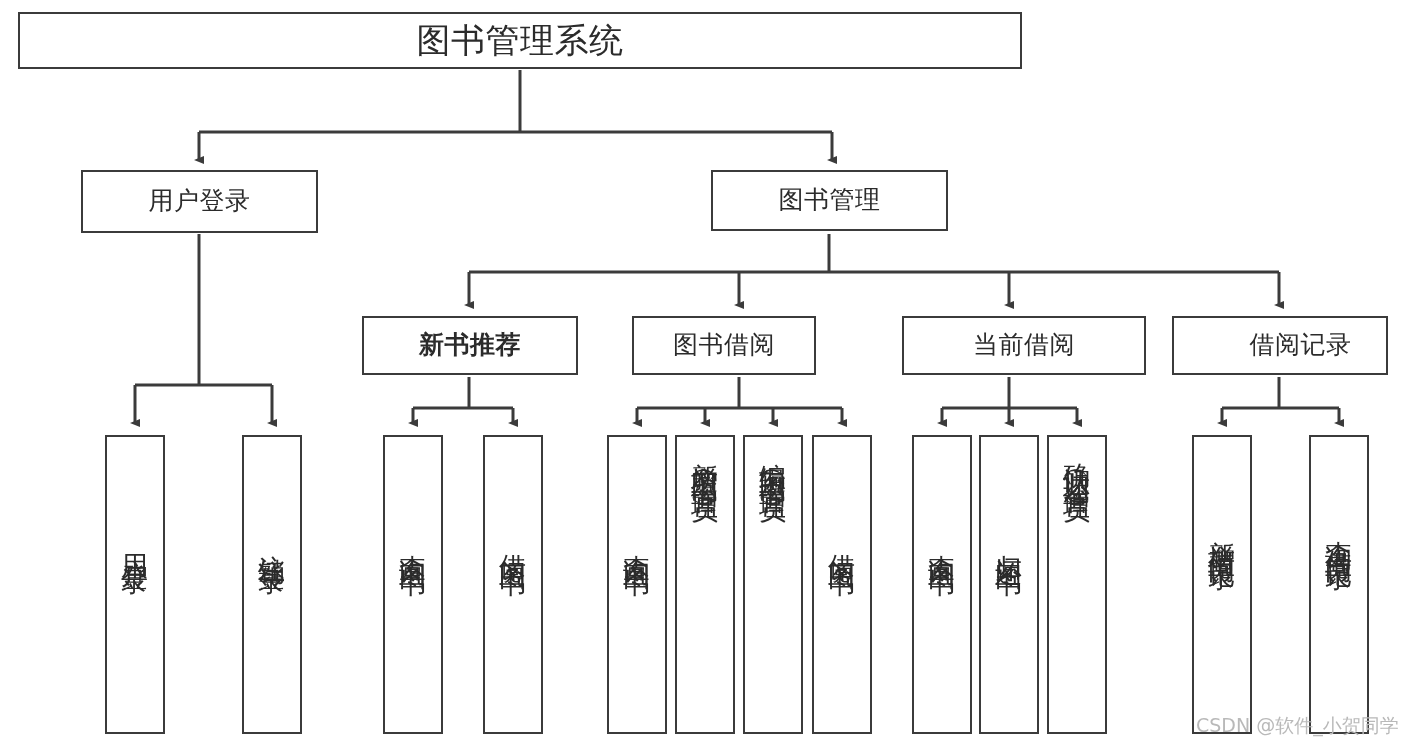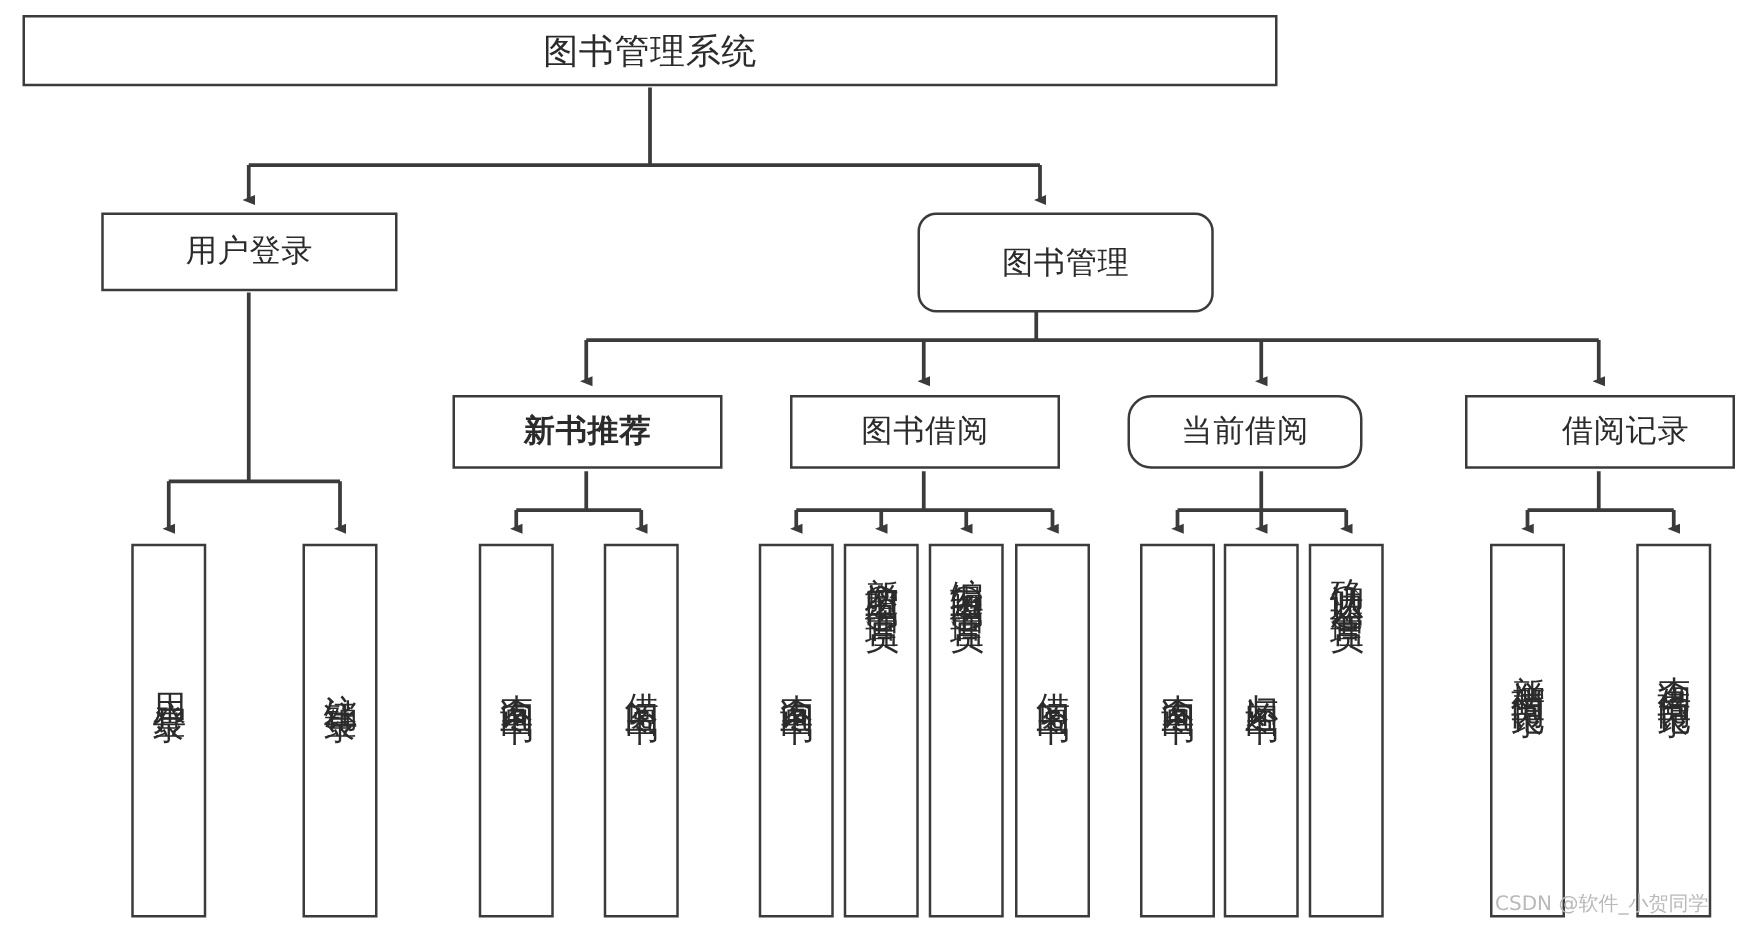--- a/index.html
+++ b/index.html
@@ -57,27 +57,27 @@
     letter-spacing: 5px;
     line-height: 1;
   }
   .node.vert.mid .label {
     margin-top: 78px;
   }
   .node.vert.midshort .label {
     margin-top: 92px;
   }
   .node.root .label {
-    font-size: 28px;
+    font-size: 34px;
   }
   .watermark {
     position: absolute;
     left: 1196px;
     top: 713px;
-    font-size: 16px;
+    font-size: 19px;
     color: #b9b9b9;
     white-space: nowrap;
     font-family: "DejaVu Sans", "Liberation Sans", sans-serif;
   }
 </style>
 </head>
 <body>
 
 <div id="canvas">
 
@@ -132,33 +132,33 @@
   </svg>
 
   <div class="node horiz root" style="left:18px; top:12px; width:1004px; height:57px;">
     <span class="label">图书管理系统</span>
   </div>
 
   <div class="node horiz" style="left:81px; top:170px; width:237px; height:63px;">
     <span class="label">用户登录</span>
   </div>
 
-  <div class="node horiz" style="left:734px; top:170px; width:237px; height:80px;border-radius:15px;">
+  <div class="node horiz" style="left:711px; top:170px; width:237px; height:61px;">
     <span class="label">图书管理</span>
   </div>
 
   <div class="node horiz" style="left:362px; top:316px; width:216px; height:59px;font-weight:bold;">
     <span class="label">新书推荐</span>
   </div>
 
-  <div class="node horiz" style="left:632px; top:316px; width:216px; height:59px;">
+  <div class="node horiz" style="left:632px; top:316px; width:184px; height:59px;">
     <span class="label">图书借阅</span>
   </div>
 
-  <div class="node horiz" style="left:902px; top:316px; width:188px; height:59px;border-radius:19px;">
+  <div class="node horiz" style="left:902px; top:316px; width:244px; height:59px;">
     <span class="label">当前借阅</span>
   </div>
 
   <div class="node horiz" style="left:1172px; top:316px; width:216px; height:59px;padding-left:41px;">
     <span class="label">借阅记录</span>
   </div>
 
   <div class="node vert midshort" style="left:105px; top:435px; width:60px; height:299px;">
     <span class="label">用户登录</span>
   </div>

